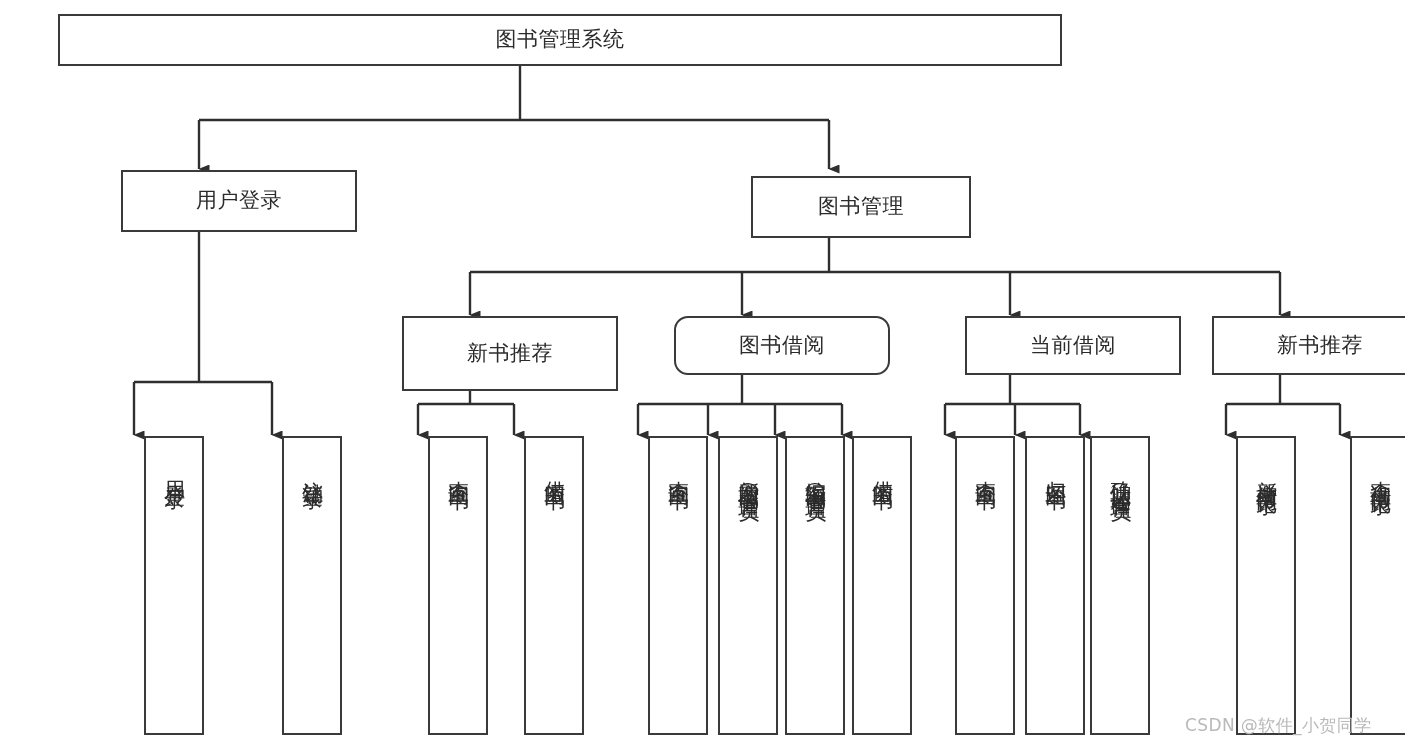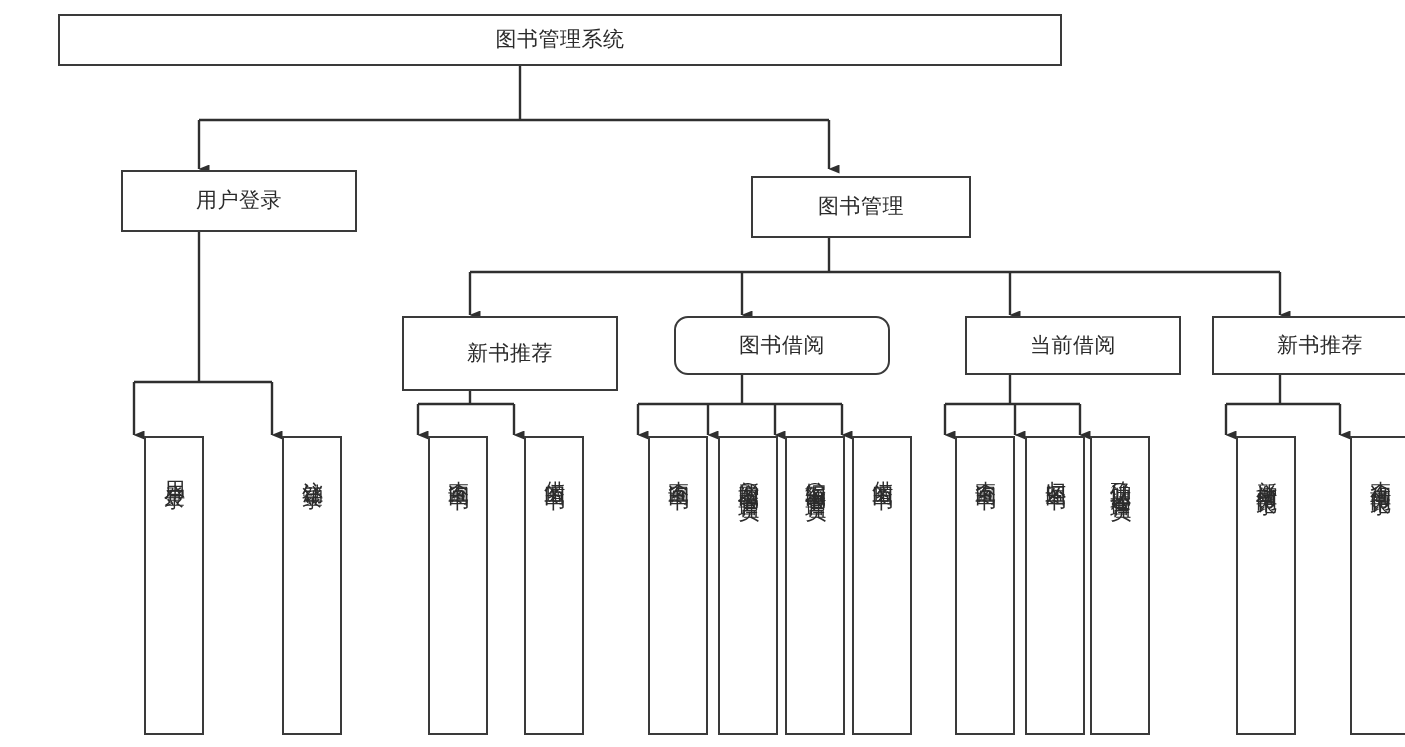--- a/index.html
+++ b/index.html
@@ -176,13 +176,14 @@
         <span class="label">确认归还（管理员）</span>
       </div>
       <div class="node vert" style="left: 1196px; top: 436px; width: 60px; height: 299px;">
         <span class="label">新增借阅记录</span>
       </div>
       <div class="node vert" style="left: 1310px; top: 436px; width: 60px; height: 299px;">
         <span class="label">查询借阅记录</span>
       </div>
     </div>
 
+  <div id="watermark">CSDN @软件_小贺同学</div>
 </div>
 
 </body></html>

